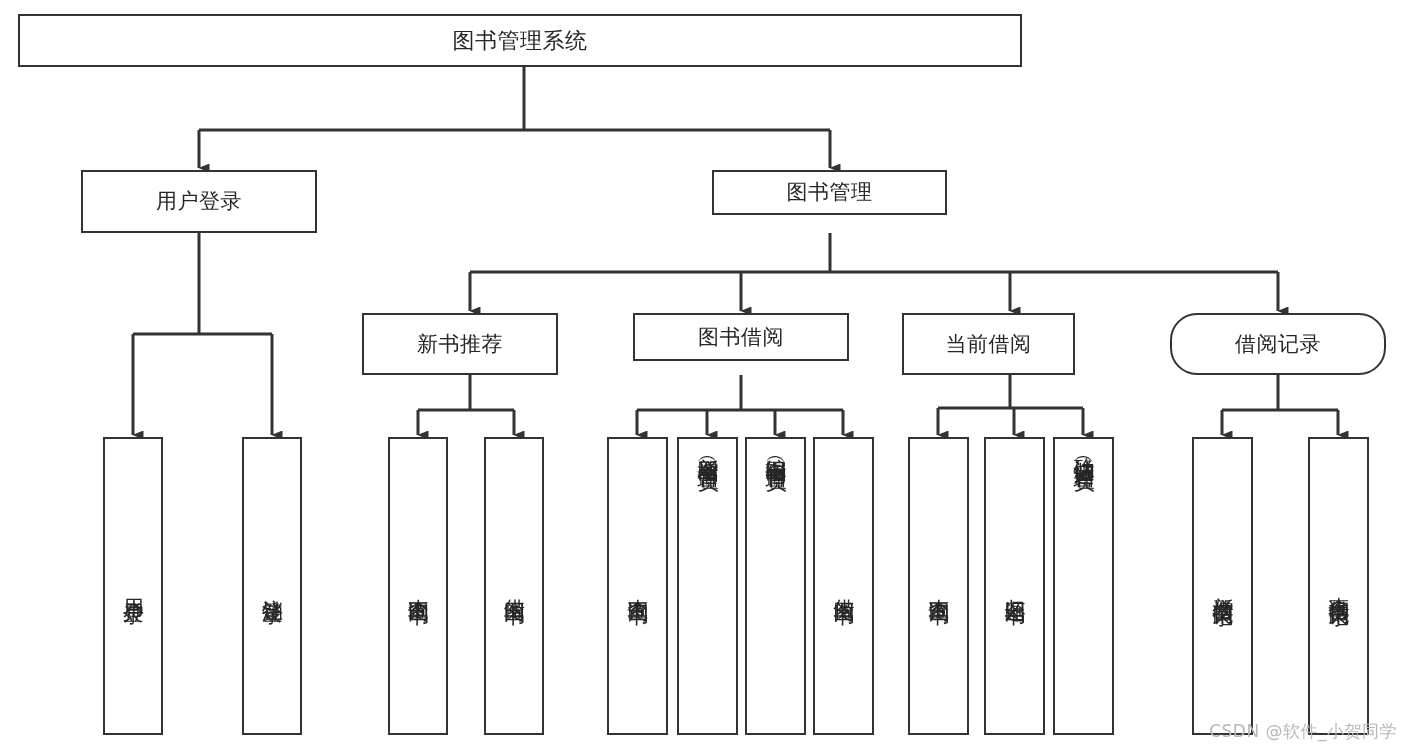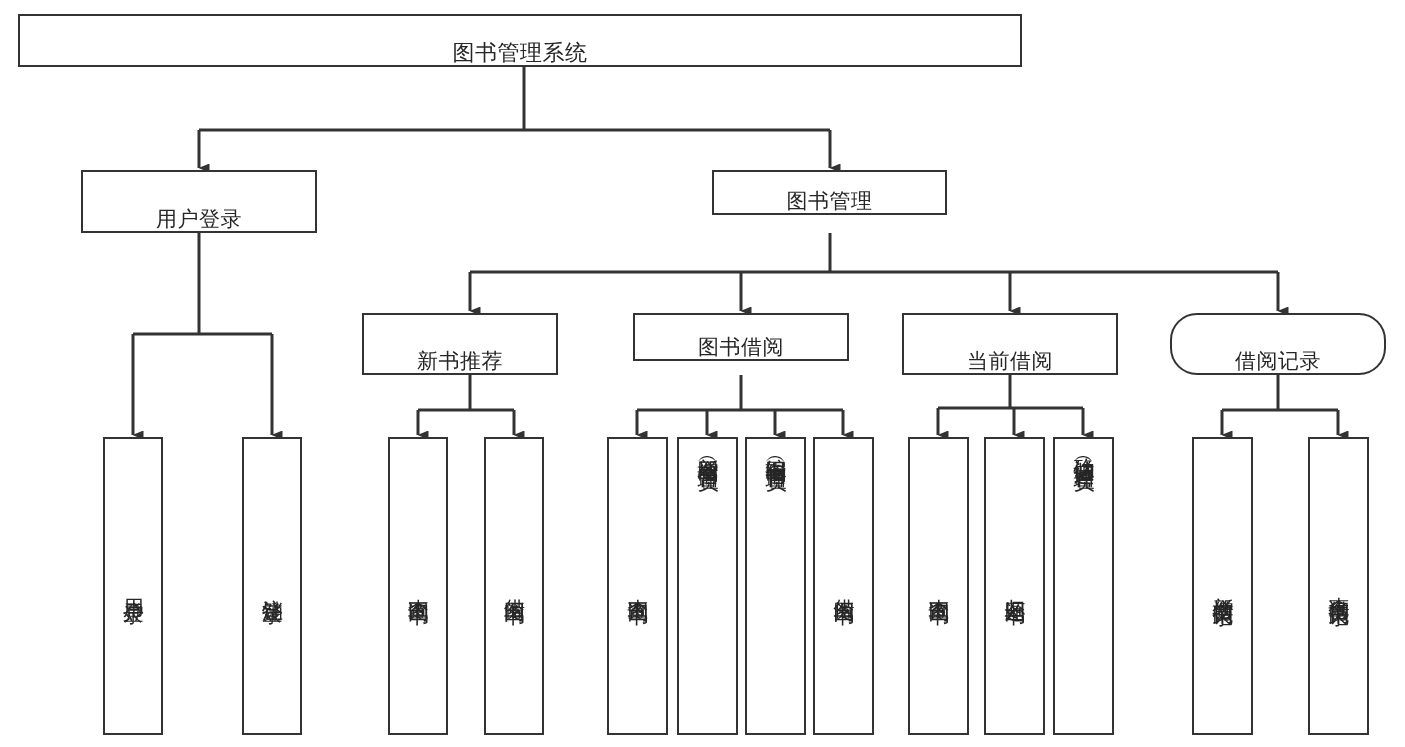--- a/index.html
+++ b/index.html
@@ -25,21 +25,21 @@
     top: 0;
     width: 1405px;
     height: 747px;
   }
   .node-box {
     position: absolute;
     box-sizing: border-box;
     border: 2px solid #333333;
     background: #ffffff;
     display: flex;
-    align-items: flex-end;
+    align-items: center;
     justify-content: center;
     overflow: hidden;
   }
   .node-label {
     color: #262626;
     letter-spacing: 0.5px;
     white-space: nowrap;
     line-height: 1.15;
   }
   .node-box.horizontal .node-label {
@@ -133,21 +133,21 @@
       </div>
       <div class="node-box horizontal" style="left: 712px; top: 170px; width: 235px; height: 45px;">
         <span class="node-label">图书管理</span>
       </div>
       <div class="node-box horizontal" style="left: 362px; top: 313px; width: 196px; height: 62px;">
         <span class="node-label">新书推荐</span>
       </div>
       <div class="node-box horizontal" style="left: 633px; top: 313px; width: 216px; height: 48px;">
         <span class="node-label">图书借阅</span>
       </div>
-      <div class="node-box horizontal" style="left: 902px; top: 313px; width: 216px; height: 62px;">
+      <div class="node-box horizontal" style="left: 902px; top: 313px; width: 173px; height: 62px;">
         <span class="node-label">当前借阅</span>
       </div>
       <div class="node-box horizontal" style="left: 1170px; top: 313px; width: 216px; height: 62px; border-radius: 27px;">
         <span class="node-label">借阅记录</span>
       </div>
       <div class="node-box vertical center-v" style="left: 103px; top: 437px; width: 60px; height: 298px;">
         <span class="node-label">用户登录</span>
       </div>
       <div class="node-box vertical center-v" style="left: 242px; top: 437px; width: 60px; height: 298px;">
         <span class="node-label">注销登录</span>
@@ -180,14 +180,15 @@
         <span class="node-label">确认归还（管理员）</span>
       </div>
       <div class="node-box vertical center-v" style="left: 1192px; top: 437px; width: 61px; height: 298px;">
         <span class="node-label">新增借阅记录</span>
       </div>
       <div class="node-box vertical center-v" style="left: 1308px; top: 437px; width: 61px; height: 298px;">
         <span class="node-label">查询借阅记录</span>
       </div>
     </div>
 
+  <div id="watermark">CSDN @软件_小贺同学</div>
 
 </div>
 
 </body></html>

